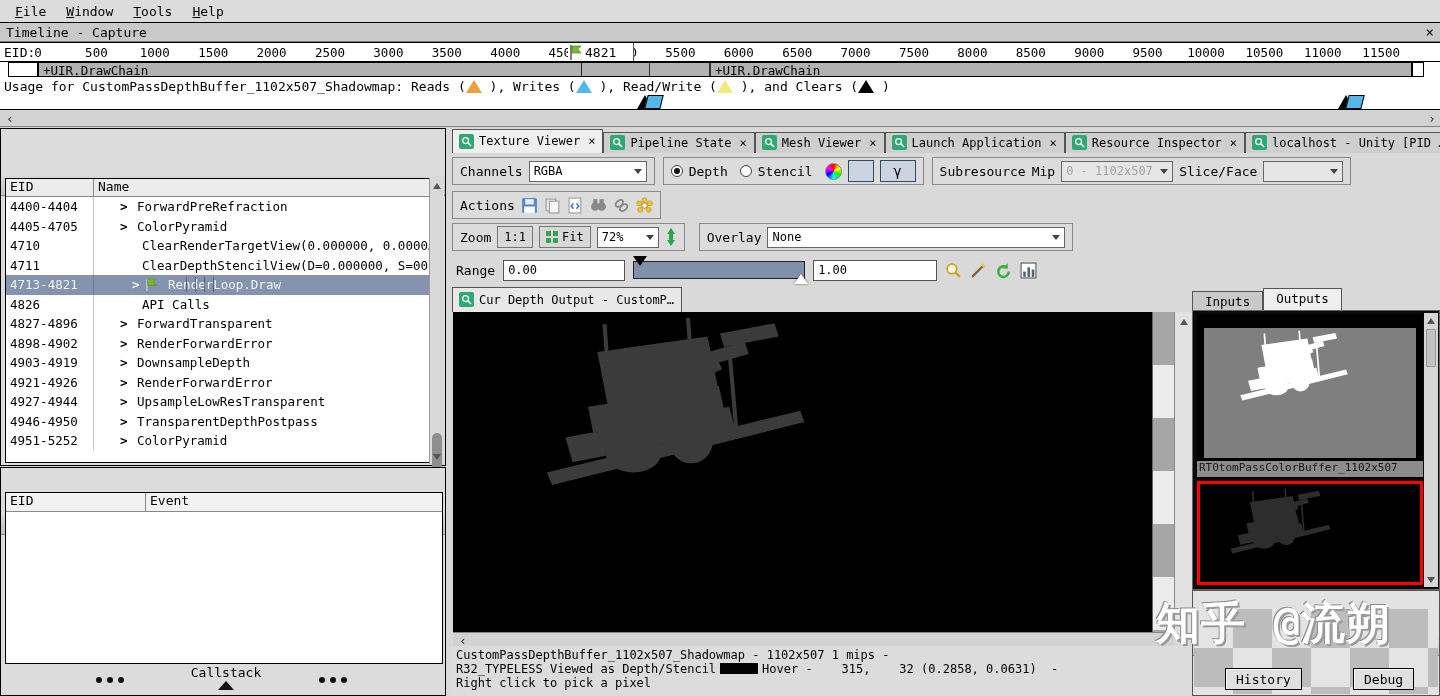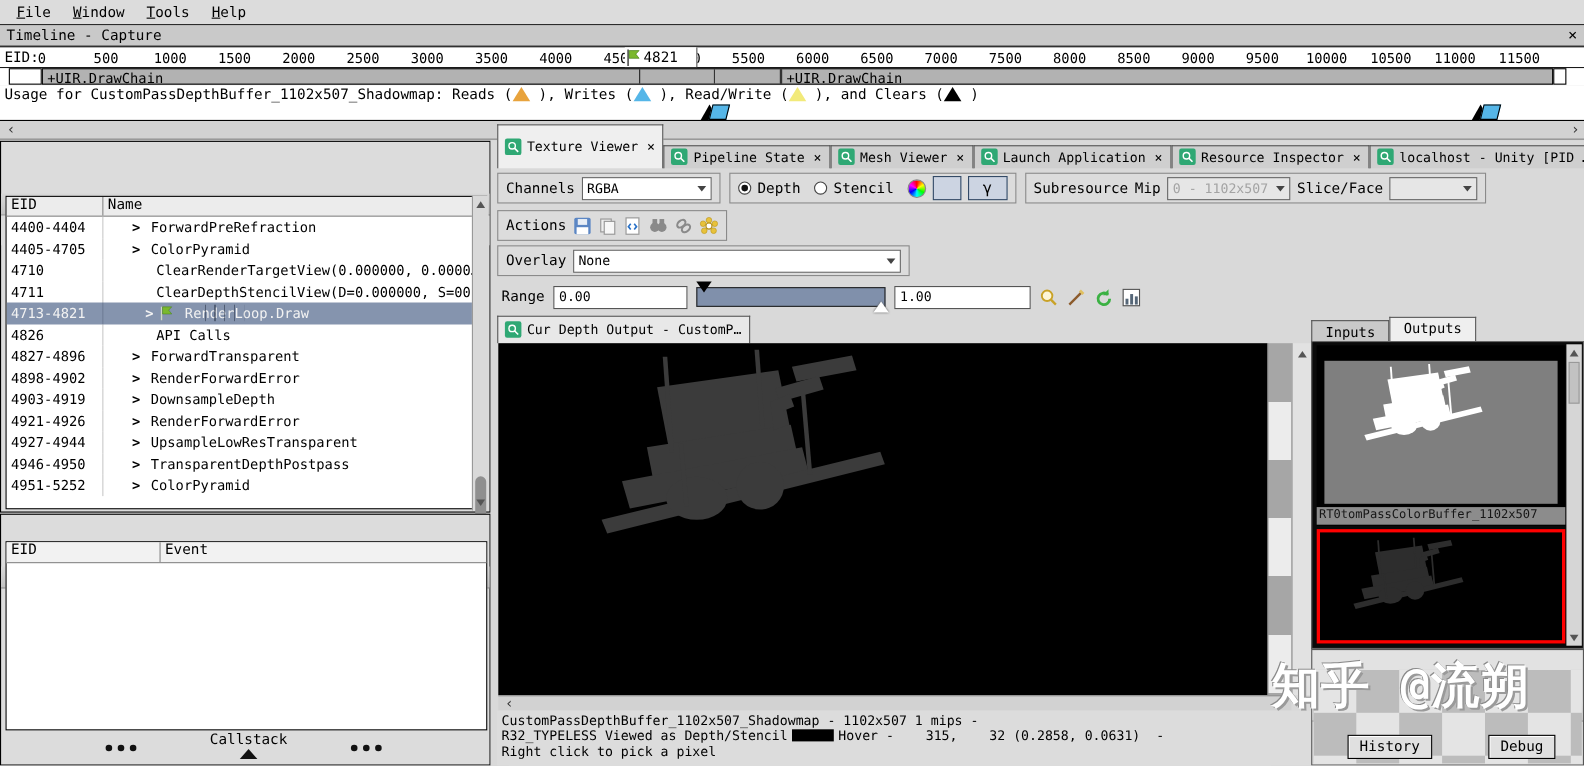--- a/index.html
+++ b/index.html
@@ -82,21 +82,21 @@
   #callstack .tri-up2 { margin:1px auto 0; width:0; height:0; border-left:8px solid transparent; border-right:8px solid transparent; border-bottom:9px solid #111; }
   #dots-l { position:absolute; left:95px; top:12px; }
   #dots-r { position:absolute; left:318px; top:12px; }
 
   
   #right-pane { left:446px; top:128px; width:994px; height:568px; background:#d9d9d9; }
 
   
   #tabbar { left:452px; top:129px; width:988px; height:24px; display:flex; align-items:flex-end; }
   .ttab { display:inline-flex; align-items:center; gap:5px; padding:2px 7px 3px 6px; border:1px solid #555; border-bottom:none; background:#cfcfcf; height:21px; font-size:12px; white-space:nowrap; }
-  .ttab.active { background:#efefef; height:40px; }
+  .ttab.active { background:#efefef; height:24px; }
   .ttab .tclose { font-size:12px; margin-left:3px; }
   .gicon { width:15px; height:15px; background:#2fa874; border-radius:2px; display:inline-flex; align-items:center; justify-content:center; flex:none; }
 
   
   .grp { border:1px solid #8a8a8a; background:#dcdcdc; display:inline-flex; align-items:center; gap:6px; padding:0 7px; height:28px; }
   #tbar1 { left:452px; top:155px; width:988px; height:32px; display:flex; gap:8px; align-items:center; }
   #tbar2 { left:452px; top:189px; width:988px; height:32px; display:flex; align-items:center; }
   #tbar3 { left:452px; top:221px; width:988px; height:32px; display:flex; gap:14px; align-items:center; }
   .select { background:#fff; border:1px solid #666; height:21px; display:inline-flex; align-items:center; justify-content:space-between; padding:0 4px; font-size:12px; }
   .select .arw-dn { width:0; height:0; border-left:4px solid transparent; border-right:4px solid transparent; border-top:5px solid #444; margin-left:6px; }
@@ -580,20 +580,44 @@
             <circle cx="3" cy="6" r="2.4"></circle>
           </g>
           <circle cx="8" cy="8" r="2.6" fill="#fff" stroke="#b8941c"></circle>
         </svg>
       </span>
   </span>
 </div>
 
 <div id="tbar3" class="abs">
   <span class="grp">
+    <span>Zoom</span>
+    <span class="tbtn">
+        <span>1:1</span>
+      </span>
+    <span class="tbtn" style="gap:4px;">
+      <svg width="12" height="12" viewBox="0 0 12 12">
+          <g fill="#3aa053">
+            <rect x="0" y="0" width="5" height="5"></rect>
+            <rect x="7" y="0" width="5" height="5"></rect>
+            <rect x="0" y="7" width="5" height="5"></rect>
+            <rect x="7" y="7" width="5" height="5"></rect>
+          </g>
+        </svg>
+      <span>Fit</span>
+    </span>
+    <span class="select" style="width:62px;">
+        <span>72%</span>
+        <span class="arw-dn"></span>
+      </span>
+    <svg width="12" height="18" viewBox="0 0 12 18">
+        <path d="M6 0l4 6H8v6h2l-4 6-4-6h2V6H2z" fill="#2da44e"></path>
+      </svg>
+  </span>
+  <span class="grp">
     <span>Overlay</span>
     <span class="select" style="width:298px;">
         <span>None</span>
         <span class="arw-dn"></span>
       </span>
   </span>
 </div>
 
 <div id="rangebar" class="abs">
   <span>Range</span>

